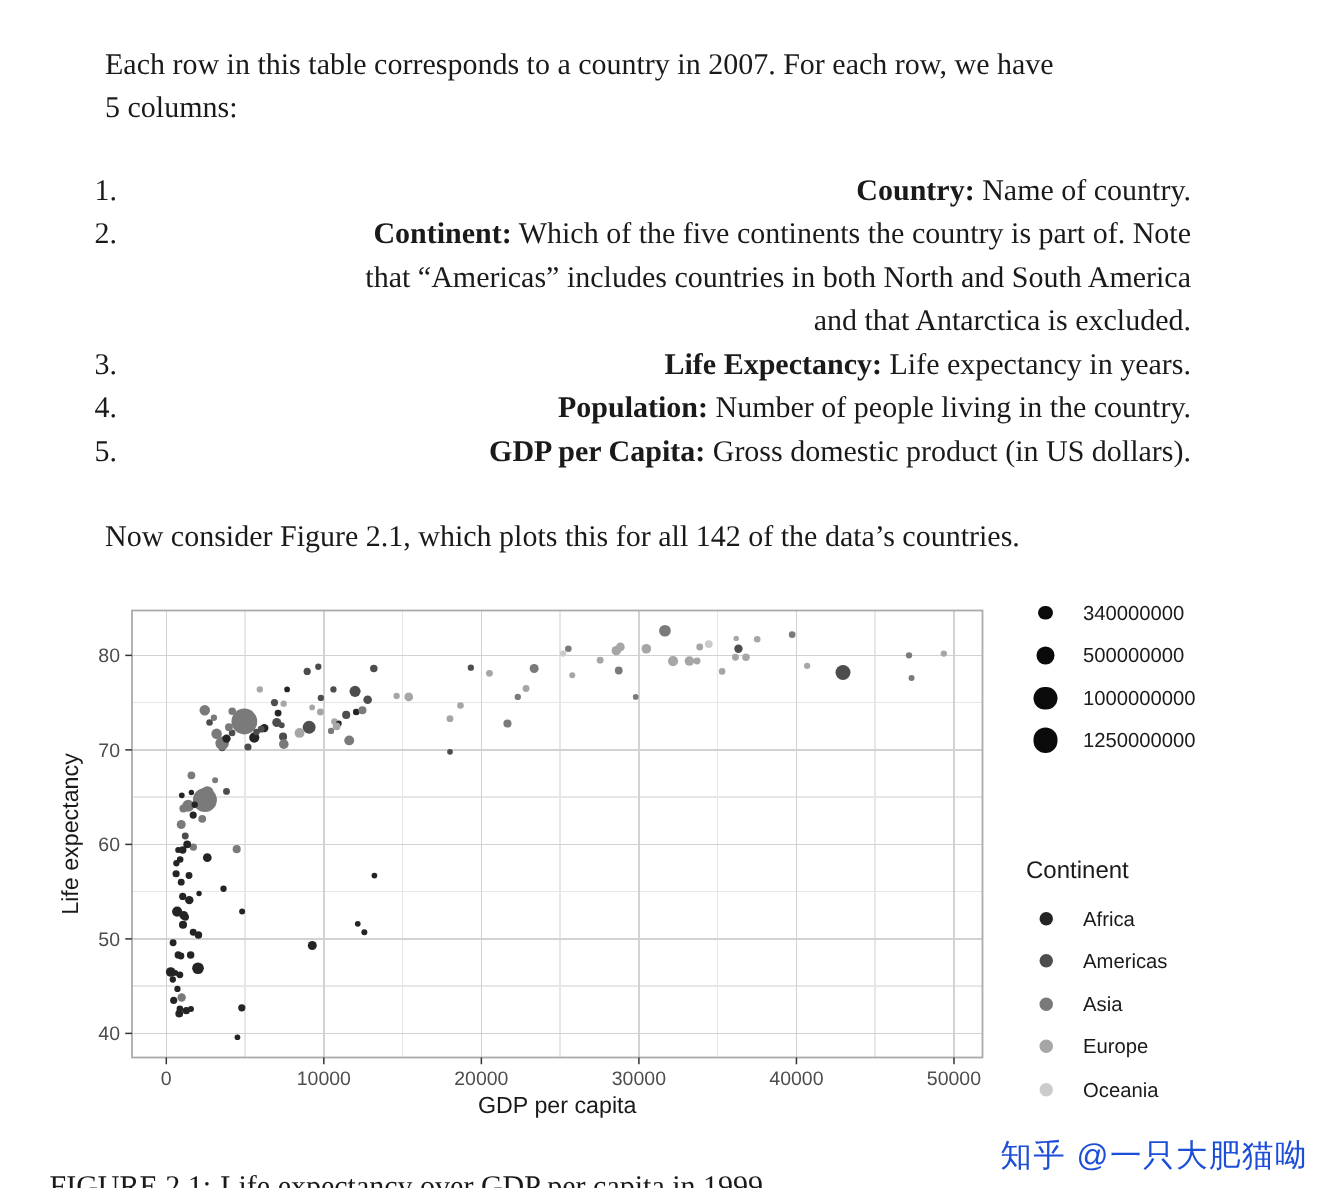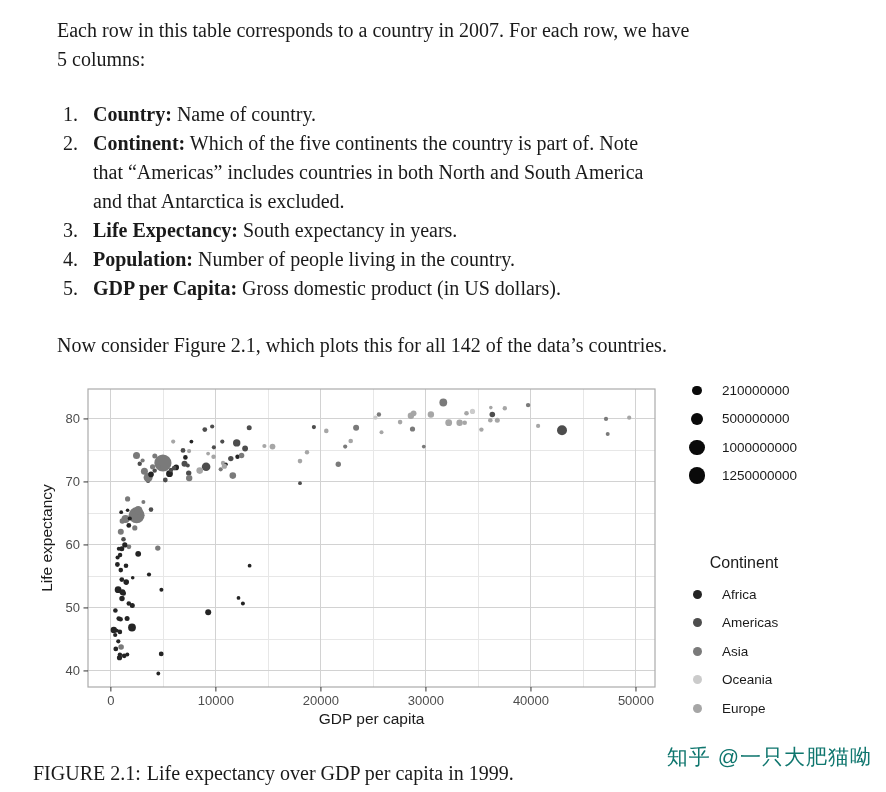--- a/index.html
+++ b/index.html
@@ -1,41 +1,41 @@
 <!DOCTYPE html>
 <html><head>
 <meta charset="utf-8">
 <style>
   html,body{margin:0;padding:0;background:#ffffff;}
   body{width:886px;height:792px;overflow:hidden;}
   .page{position:relative;width:886px;height:792px;font-family:"Liberation Serif",serif;color:#1a1a1a;font-size:20px;}
-  .para{margin:4px;padding:0 40px 0 53px;line-height:29px;white-space:pre-line;}
+  .para{margin:17px;padding:0 40px 0 53px;line-height:29px;white-space:pre-line;}
   .para.intro{padding-top:12px;}
   .para.fig-intro{margin-top:28px;}
   ol.cols{list-style:none;margin:26px 0 0 0;padding:0;}
   ol.cols li{display:flex;line-height:29px;}
   .num{width:78px;text-align:right;flex:none;}
-  .li-body{margin-left:15px;width:712px;white-space:pre-line;}
+  .li-body{margin-left:4px;width:712px;white-space:pre-line;text-align:right;}
   .term{font-weight:bold;}
   figure.fig{margin:12px 0 0 0;position:relative;width:886px;height:368px;}
   #plot{position:absolute;left:0;top:0;}
   #plot text{font-family:"Liberation Sans",sans-serif;}
   .legend{position:absolute;font-family:"Liberation Sans",sans-serif;color:#1a1a1a;}
   .legend-size{left:676px;top:4px;}
-  .legend-cont{left:676px;top:182px;text-align:right;}
+  .legend-cont{left:676px;top:182px;}
   .lrow{display:flex;align-items:center;height:28.5px;}
   .lkey{width:42px;display:flex;justify-content:center;align-items:center;flex:none;}
   .sdot{background:#0a0a0a;border-radius:50%;}
   .cdot{width:9px;height:9px;border-radius:50%;}
   .llab{font-size:13.5px;margin-left:4px;white-space:nowrap;}
   .ltitle{font-size:16px;margin:0 0 8px 8px;}
   .caption{margin:19px 0 0 0;padding-left:33px;line-height:29px;}
   .caption b{font-weight:normal;}
   .caption .cap-text{margin-left:6px;}
-  .watermark{position:absolute;right:14px;top:739px;font-size:21px;color:#0f766e;font-family:"Liberation Sans",sans-serif;letter-spacing:1px;}
+  .watermark{position:absolute;right:14px;top:739px;font-size:21px;color:#1d4ed8;font-family:"Liberation Sans",sans-serif;letter-spacing:1px;}
 </style>
 </head>
 <body>
 
 <div class="page">
 
   <p class="para intro">Each row in this table corresponds to a country in 2007. For each row, we have
 5 columns:</p>
 
   <ol class="cols">
@@ -44,21 +44,21 @@
       <span class="li-body"><b class="term">Country:</b><span> Name of country.</span></span>
     </li>
     <li>
       <span class="num">2.</span>
       <span class="li-body"><b class="term">Continent:</b><span> Which of the five continents the country is part of. Note
 that “Americas” includes countries in both North and South America
 and that Antarctica is excluded.</span></span>
     </li>
     <li>
       <span class="num">3.</span>
-      <span class="li-body"><b class="term">Life Expectancy:</b><span> South expectancy in years.</span></span>
+      <span class="li-body"><b class="term">Life Expectancy:</b><span> Life expectancy in years.</span></span>
     </li>
     <li>
       <span class="num">4.</span>
       <span class="li-body"><b class="term">Population:</b><span> Number of people living in the country.</span></span>
     </li>
     <li>
       <span class="num">5.</span>
       <span class="li-body"><b class="term">GDP per Capita:</b><span> Gross domestic product (in US dollars).</span></span>
     </li>
   </ol>
@@ -265,21 +265,21 @@
         </g>
         <text x="371.5" y="352" text-anchor="middle" font-size="15.5" fill="#1a1a1a">GDP per capita</text>
         <text x="52" y="166" text-anchor="middle" font-size="15.5" fill="#1a1a1a" transform="rotate(-90 52 166)">Life expectancy</text>
       </svg>
 
     <div class="legend legend-size">
       <div class="lrow">
         <span class="lkey">
             <span class="sdot" style="width: 9.42596px; height: 9.42596px;"></span>
           </span>
-        <span class="llab">210000000</span>
+        <span class="llab">340000000</span>
       </div>
       <div class="lrow">
         <span class="lkey">
             <span class="sdot" style="width: 11.9093px; height: 11.9093px;"></span>
           </span>
         <span class="llab">500000000</span>
       </div>
       <div class="lrow">
         <span class="lkey">
             <span class="sdot" style="width: 15.4213px; height: 15.4213px;"></span>
@@ -309,29 +309,29 @@
         <span class="llab">Americas</span>
       </div>
       <div class="lrow">
         <span class="lkey">
             <span class="cdot" style="background: rgb(122, 122, 122);"></span>
           </span>
         <span class="llab">Asia</span>
       </div>
       <div class="lrow">
         <span class="lkey">
+            <span class="cdot" style="background: rgb(166, 166, 166);"></span>
+          </span>
+        <span class="llab">Europe</span>
+      </div>
+      <div class="lrow">
+        <span class="lkey">
             <span class="cdot" style="background: rgb(203, 203, 203);"></span>
           </span>
         <span class="llab">Oceania</span>
-      </div>
-      <div class="lrow">
-        <span class="lkey">
-            <span class="cdot" style="background: rgb(166, 166, 166);"></span>
-          </span>
-        <span class="llab">Europe</span>
       </div>
     </div>
   </figure>
 
   <p class="caption">
     <b>FIGURE 2.1:</b><span class="cap-text">Life expectancy over GDP per capita in 1999.</span>
   </p>
 
   <div class="watermark">知乎 @一只大肥猫呦</div>
 </div>

